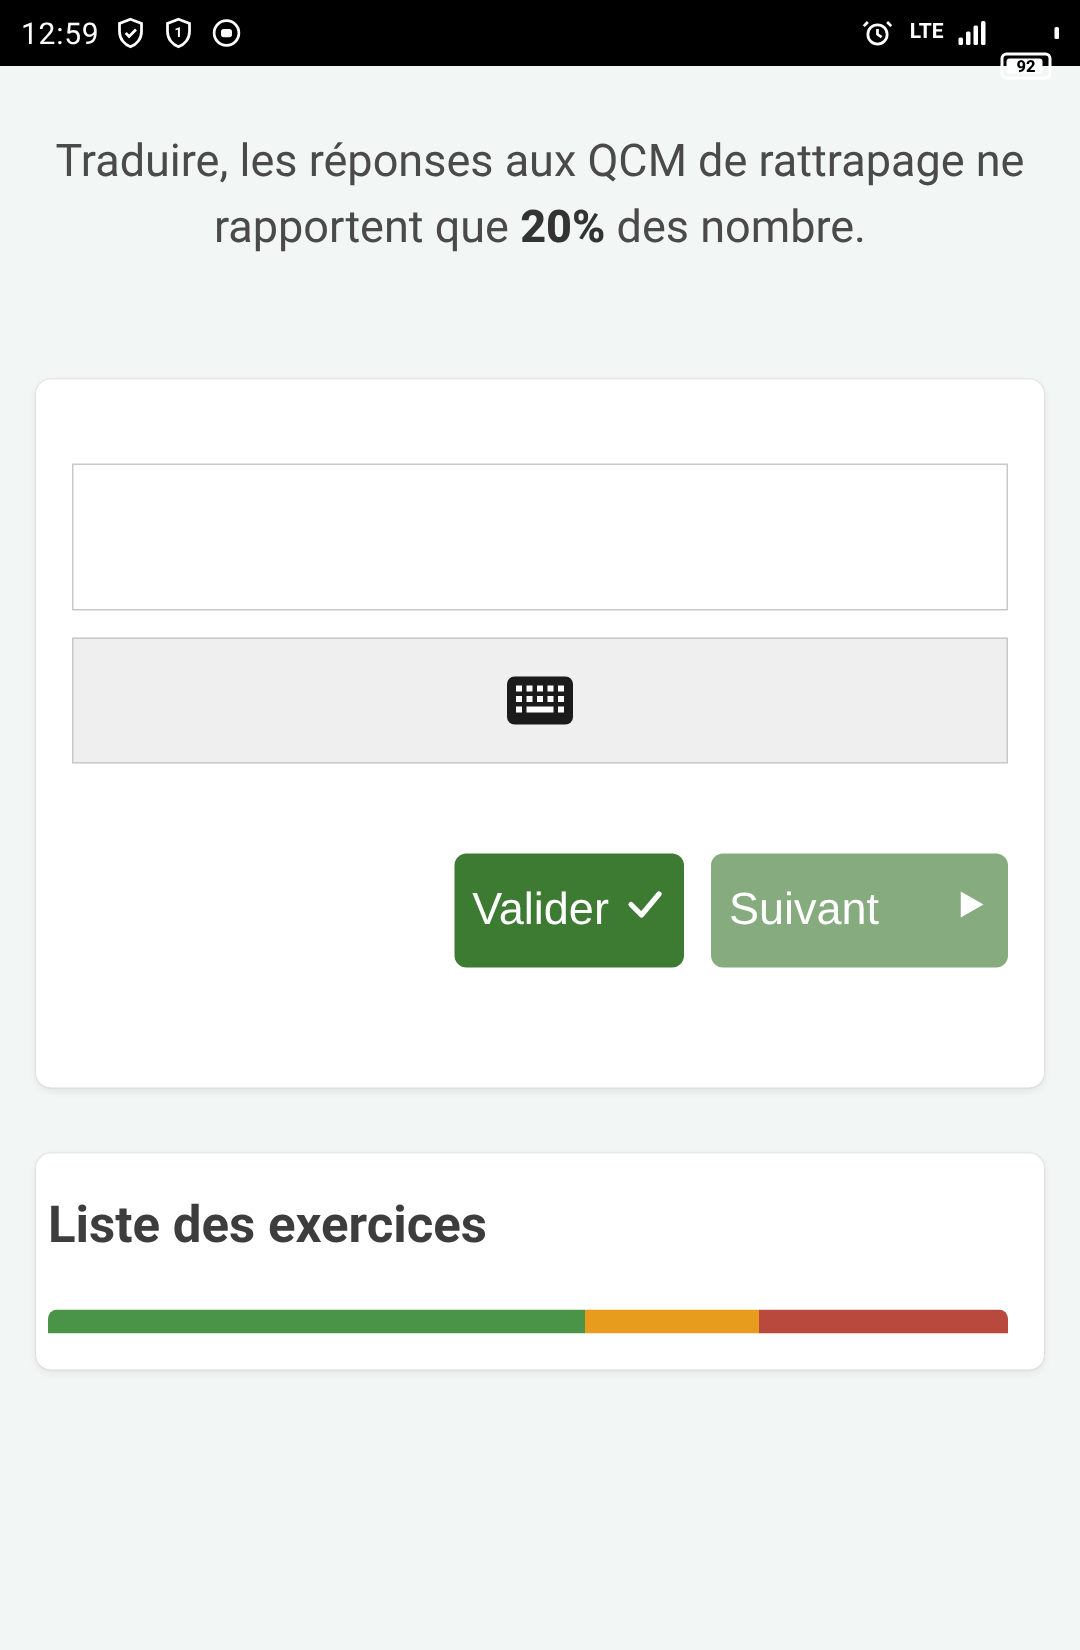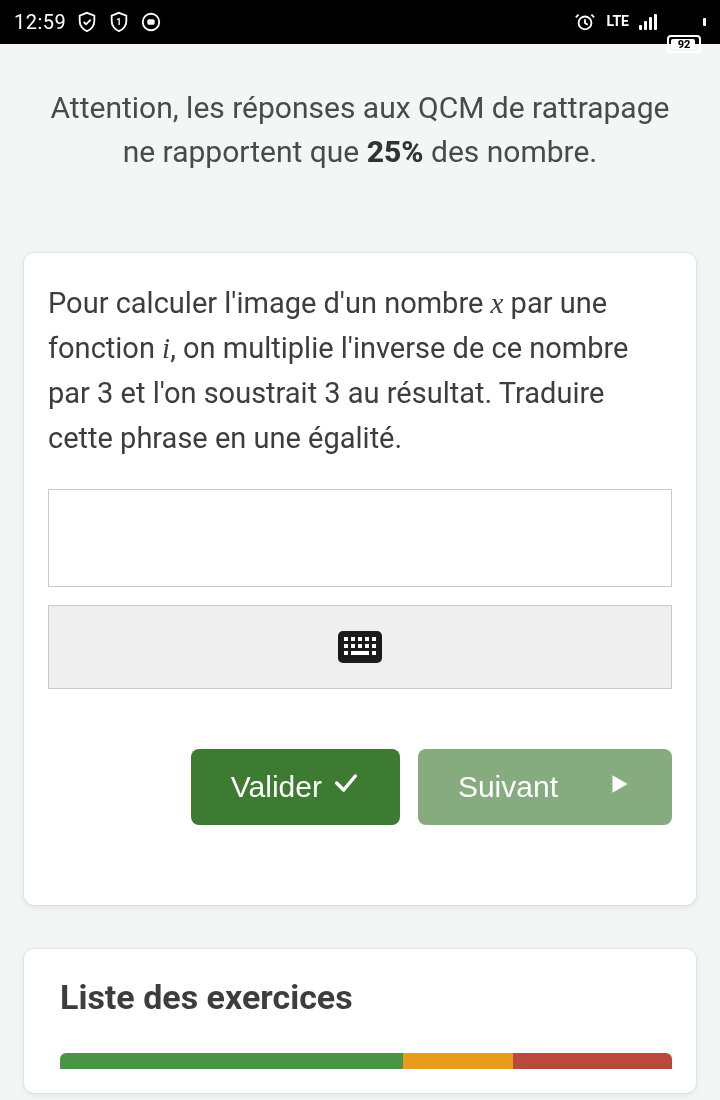--- a/index.html
+++ b/index.html
@@ -105,34 +105,34 @@
   }
   .btn {
     height: 76px;
     border-radius: 8px;
     display:inline-flex;
     align-items:center;
     justify-content:center;
     gap: 10px;
     font-size: 30px;
     color:#fff;
-    padding: 0 40px;
+    padding: 0 12px;
     cursor:pointer;
     border:none;
   }
   .btn-primary { background:#3d7a32; }
   .btn-secondary { background:#86ab7f;gap:48px; }
 
   
   .card2 {
     margin: 44px 24px 0 24px;
     background:#fff;
     border-radius:10px;
     box-shadow: 0 2px 6px rgba(0,0,0,0.08), 0 0 0 1px rgba(0,0,0,0.04);
-    padding: 28px 24px 24px 36px;
+    padding: 28px 24px 24px 8px;
   }
   .card2 h2 {
     font-size: 34px;
     font-weight: 700;
     color:#3d3d3d;
   }
   .progress {
     margin-top: 36px;
     height: 16px;
     display:flex;
@@ -189,27 +189,24 @@
       <span class="batt-body">
         <span class="batt-fill" id="batt-fill" style="width: 23.92px;"></span>
         <span class="batt-txt">92</span>
       </span>
       <span class="batt-tip"></span>
     </span>
   </div>
 </div>
 
 <div class="notice">
-  <span>Attention, les réponses aux QCM de rattrapage ne rapportent que </span><span class="pct">25%</span><span> des nombre.</span>
+  <span>Traduire, les réponses aux QCM de rattrapage ne rapportent que </span><span class="pct">20%</span><span> des nombre.</span>
 </div>
 
 <div class="card">
-  <div class="question">
-    <span>Pour calculer l'image d'un nombre </span><span class="mathvar">x</span><span> par une fonction </span><span class="mathvar">i</span><span>, on multiplie l'inverse de ce nombre par 3 et l'on soustrait 3 au résultat. Traduire cette phrase en une égalité.</span>
-  </div>
 
   <div class="answer-box"></div>
 
   <div class="kbd-btn">
     <span>
       <svg width="46" height="34" viewBox="0 0 46 34">
         <rect x="1" y="1" width="44" height="32" rx="5" fill="#1b1b1b"></rect>
         <g fill="#fff">
           <rect x="7" y="7" width="4" height="4"></rect>
             <rect x="14" y="7" width="4" height="4"></rect>

